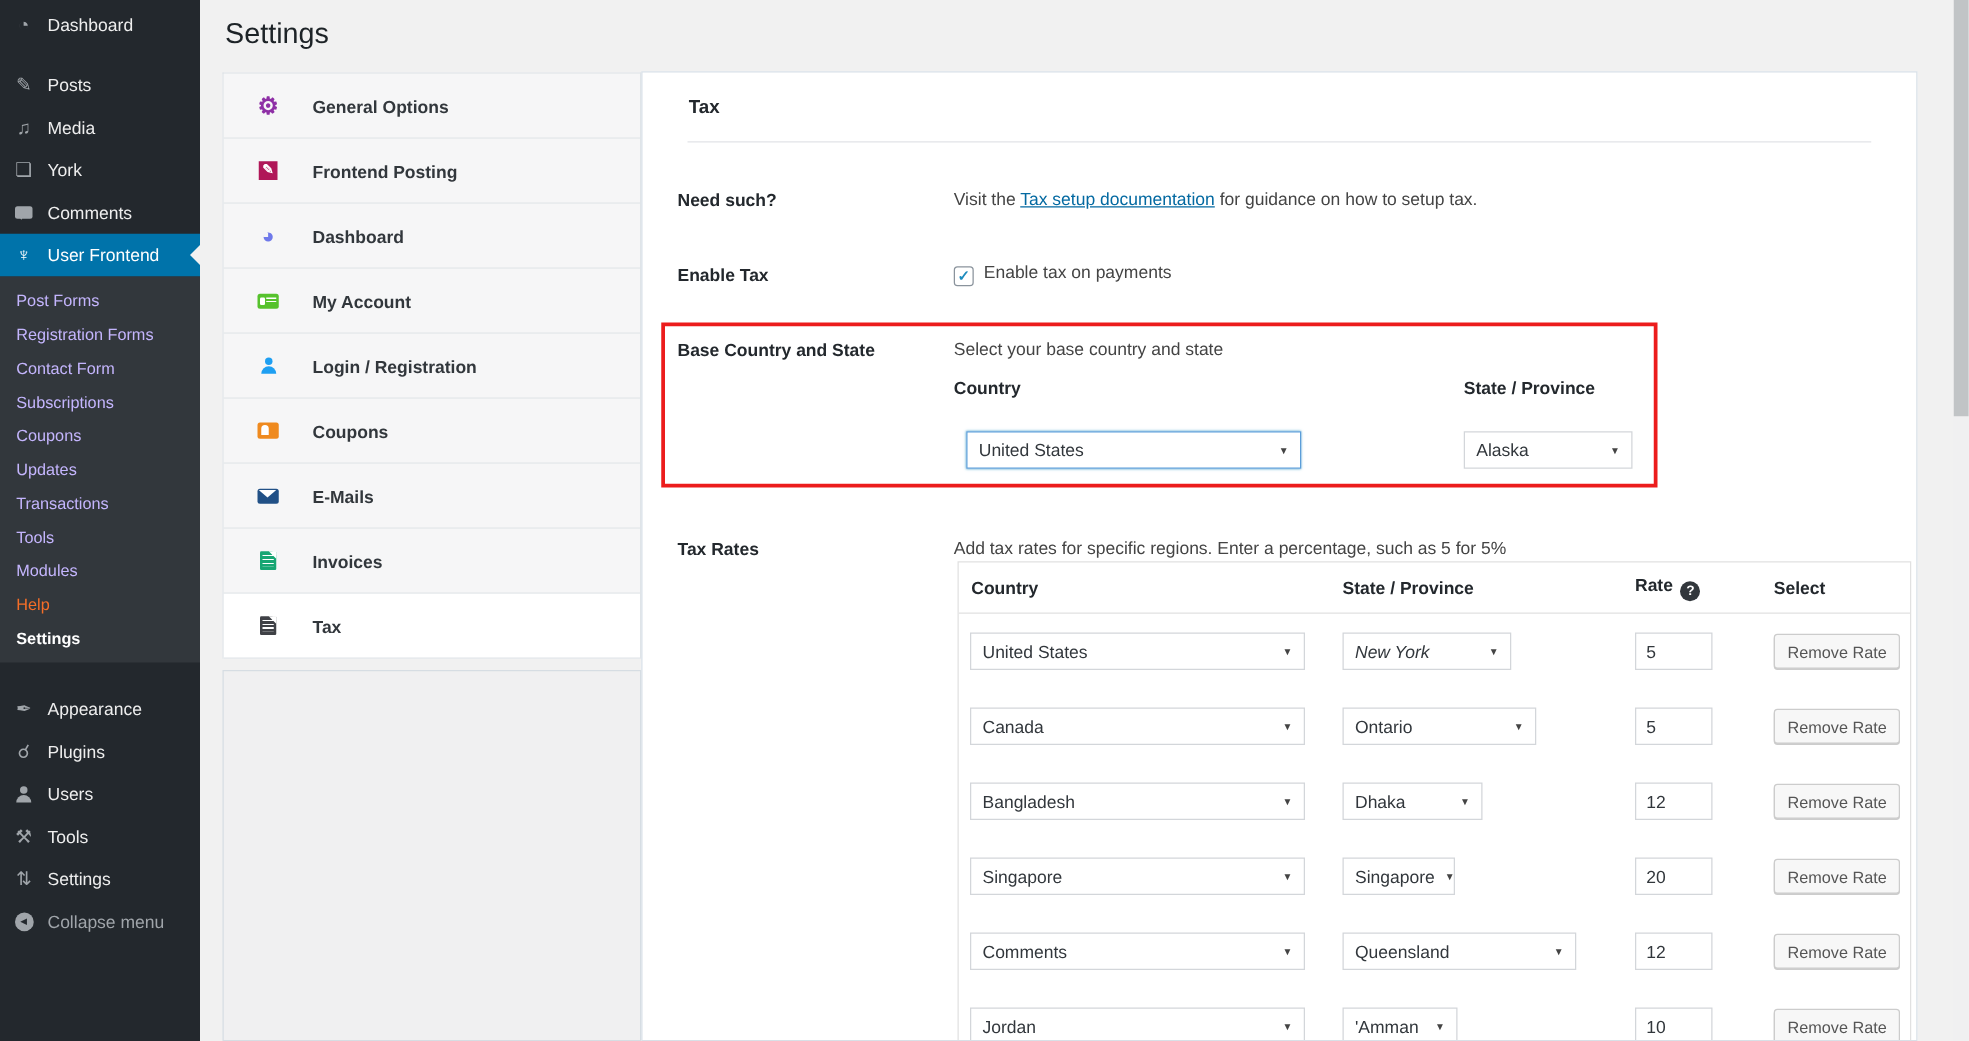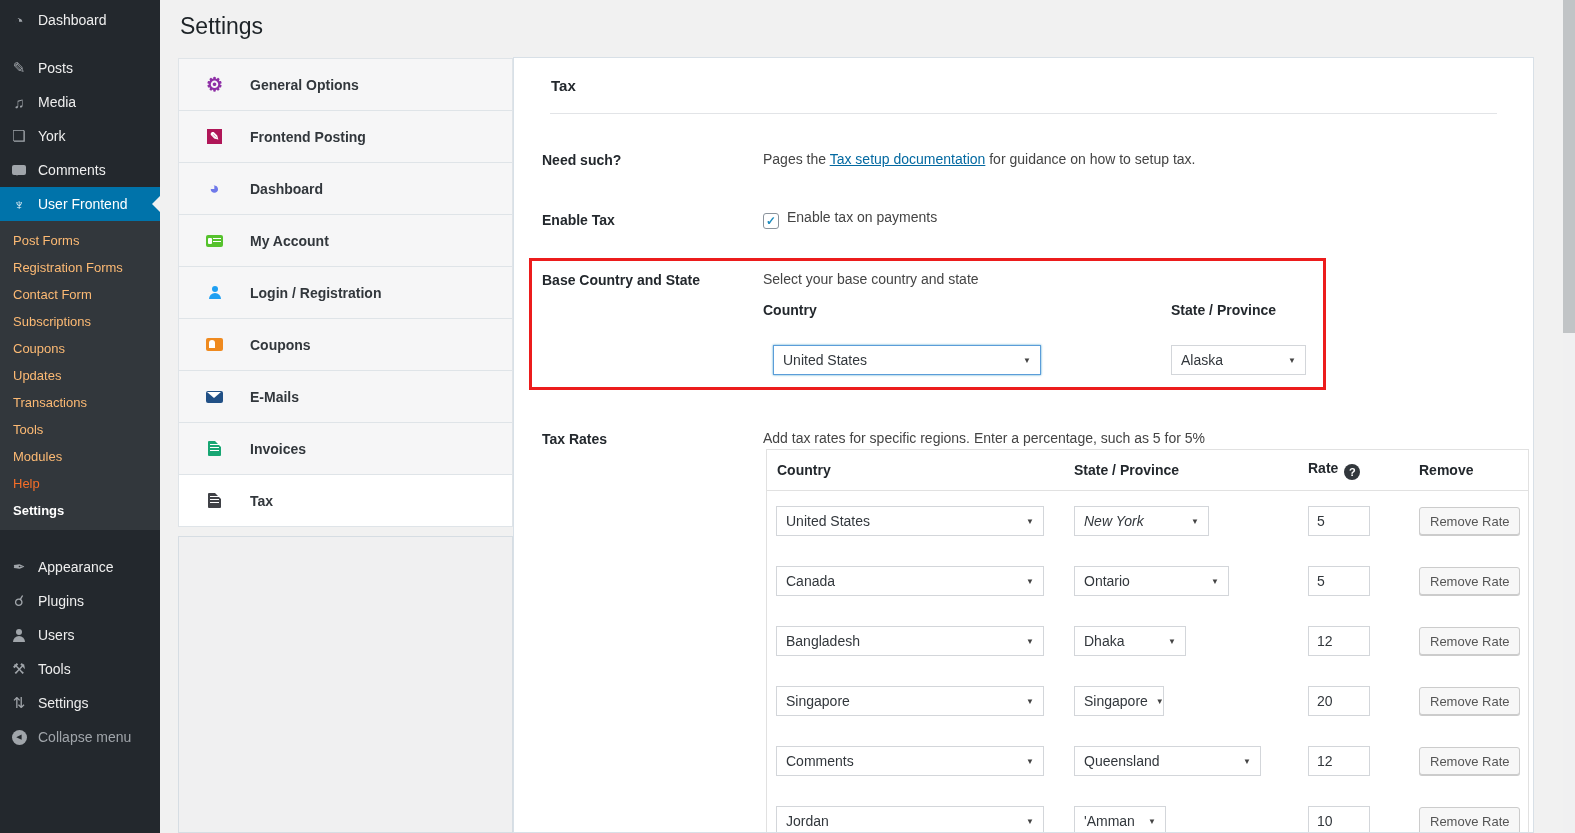--- a/index.html
+++ b/index.html
@@ -8,21 +8,21 @@
 
   
   #sidebar { position:absolute; left:0; top:0; width:160px; height:833px; background:#23282d; padding-top:3px; }
   .mi { display:flex; align-items:center; height:34px; padding-left:9px; gap:9px; color:#eeeeee; font-size:14px; cursor:pointer; position:relative; }
   .mi .icon { width:20px; text-align:center; color:#a0a5aa; font-size:15px; flex:none; display:flex; justify-content:center; }
   .mi.active { background:#0073aa; color:#fff; }
   .mi.active .icon { color:#fff; }
   .mi.active::after { content:""; position:absolute; right:0; top:50%; margin-top:-8px; border:8px solid transparent; border-right-color:#f1f1f1; }
   .sep { height:14px; }
   .submenu { background:#32373c; padding:6px 0; }
-  .smi { height:27px; display:flex; align-items:center; padding-left:13px; font-size:13px; color:#fdba74; cursor:pointer; }
+  .smi { height:27px; display:flex; align-items:center; padding-left:13px; font-size:13px; color:#c4b5fd; cursor:pointer; }
   .smi.help { color:#f56e28; }
   .smi.current { color:#ffffff; font-weight:bold; }
   .group2 { margin-top:20px; }
 
   
   .person { position:relative; width:14px; height:13px; display:inline-block; }
   .person::before { content:""; position:absolute; left:50%; transform:translateX(-50%); top:0; width:6px; height:6px; border-radius:50%; background:currentColor; }
   .person::after { content:""; position:absolute; left:50%; transform:translateX(-50%); bottom:0; width:12px; height:6px; border-radius:6px 6px 0 0; background:currentColor; }
   .bubble { position:relative; width:14px; height:10px; background:currentColor; border-radius:2px; display:inline-block; }
   .bubble::after { content:""; position:absolute; left:3px; bottom:-5px; border:4px solid transparent; border-top-color:currentColor; border-left-width:2px; border-right-width:2px; }
@@ -223,21 +223,21 @@
   </div>
 </div>
 <div id="tabfiller"></div>
 
 <div id="panel">
   <div class="panel-head">Tax</div>
   <div class="panel-divider"></div>
 
   <div class="abs flabel" style="left:28px; top:94px;">Need such?</div>
   <div class="abs" style="left:249px; top:93px;">
-    <span>Pages the </span><a class="doclink">Tax setup documentation</a><span> for guidance on how to setup tax.</span>
+    <span>Visit the </span><a class="doclink">Tax setup documentation</a><span> for guidance on how to setup tax.</span>
   </div>
 
   <div class="abs flabel" style="left:28px; top:154px;">Enable Tax</div>
   <div class="abs" style="left:249px; top:151px;">
     <span class="cb">✓</span><span>Enable tax on payments</span>
   </div>
 
   <div class="hlbox"></div>
 
   <div class="abs flabel" style="left:28px; top:214px;">Base Country and State</div>
@@ -256,21 +256,21 @@
   <div class="abs flabel" style="left:28px; top:373px;">Tax Rates</div>
   <div class="abs" style="left:249px; top:372px;">Add tax rates for specific regions. Enter a percentage, such as 5 for 5%</div>
 
   <div id="taxtable">
     <div class="thead">
       <div class="col-c">Country</div>
       <div class="col-s">State / Province</div>
       <div class="col-r">
         <span>Rate</span><span class="helpb">?</span>
       </div>
-      <div class="col-x">Remove</div>
+      <div class="col-x">Select</div>
     </div>
 
     <div class="trow">
       <div class="col-c"><div class="select country-select">
             <span>United States</span>
             <span class="caret">▼</span>
           </div></div>
       <div class="col-s"><div class="select" style="width:135px;font-style:italic;">
             <span>New York</span>
             <span class="caret">▼</span>

